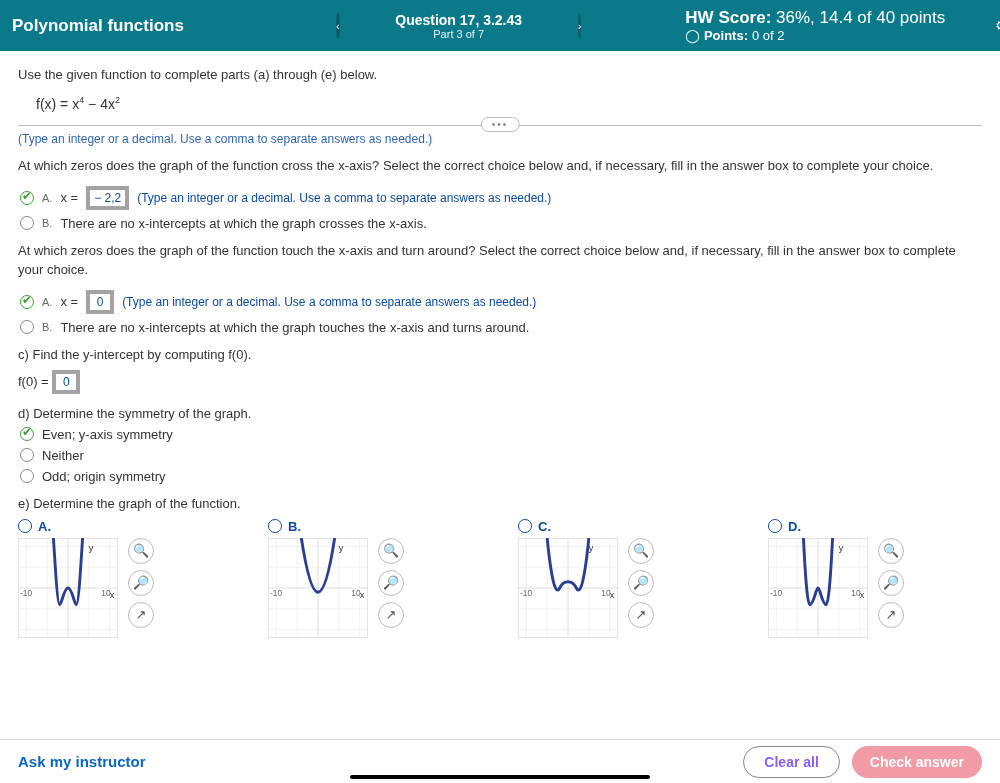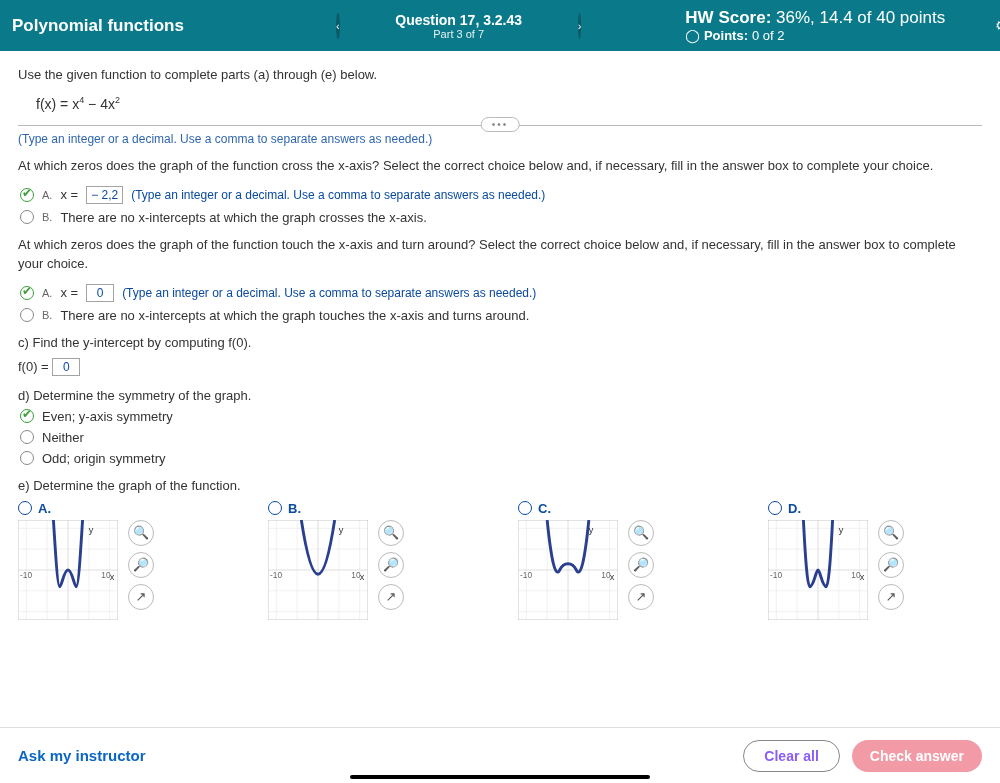--- a/index.html
+++ b/index.html
@@ -21,33 +21,33 @@
   .sup { font-size:9px; vertical-align:super;}
   .divider { border-top:1px solid #bbb; margin:14px 0 6px; position:relative;}
   .divider .ell { position:absolute; left:50%; top:-9px; transform:translateX(-50%); background:#fff; border:1px solid #bbb; border-radius:10px; padding:1px 10px; color:#888; font-size:10px; letter-spacing:2px;}
   .cutoff { color:#0a4aa0; font-size:12px; opacity:.85;}
   .qtext { margin:10px 0 10px; font-size:13px; line-height:1.5;}
   .choice-row { display:flex; align-items:center; gap:8px; margin:6px 0 6px 2px; font-size:13px;}
   .radio { width:14px; height:14px; border:1.5px solid #888; border-radius:50%; display:inline-block; position:relative;}
   .radio.correct { border-color:#3a9d3a;}
   .radio.correct::after { content:"✔"; color:#3a9d3a; font-size:12px; position:absolute; left:1px; top:-3px;}
   .opt-label { color:#666; font-size:11px;}
-  .ansbox { display:inline-block; border:1px solid #a3a3a3; padding:1px 4px; min-width:28px; color:#0a4aa0; font-size:12px; text-align:center; background:#fff;}
+  .ansbox { display:inline-block; border:4px solid #a3a3a3; padding:1px 4px; min-width:28px; color:#0a4aa0; font-size:12px; text-align:center; background:#fff;}
   .hint { color:#0a4aa0; font-size:12px;}
   .section { margin-top:12px; font-size:13px;}
   .f0 { margin:8px 0;}
   .graph-row { display:flex; gap:50px; margin-top:8px;}
   .graph-opt { width:200px;}
   .graph-opt .head { display:flex; align-items:center; gap:6px; font-weight:bold; color:#0a4aa0; font-size:13px; margin-bottom:4px;}
   .graph-opt .head .radio { border-color:#0a4aa0;}
   .graph-wrap { display:flex;}
   .tools { display:flex; flex-direction:column; gap:6px; margin-left:10px;}
   .tool-btn { width:26px; height:26px; border:1px solid #bbb; border-radius:50%; display:flex; align-items:center; justify-content:center; font-size:13px; color:#555; background:#fff; cursor:pointer;}
   svg.graph { width:100px; height:100px; display:block;}
-  .footer { position:absolute; left:0; right:0; bottom:0; height:56px; border-top:1px solid #ddd; display:flex; align-items:center; justify-content:space-between; padding:0 18px; background:#fff;}
+  .footer { position:absolute; left:0; right:0; bottom:0; height:44px; border-top:1px solid #ddd; display:flex; align-items:center; justify-content:space-between; padding:0 18px; background:#fff;}
   .ask { color:#0a66c2; font-weight:bold; font-size:15px; cursor:pointer;}
   .foot-btns { display:flex; gap:12px; align-items:center;}
   .clear-btn { border:1.5px solid #888; border-radius:20px; padding:7px 20px; font-weight:bold; color:#8b5cf6; background:#fff; cursor:pointer; font-size:14px;}
   .check-btn { border:none; border-radius:20px; padding:8px 18px; font-weight:bold; color:#fff; background:#f29aa6; cursor:pointer; font-size:14px;}
   .homebar { position:absolute; bottom:4px; left:50%; transform:translateX(-50%); width:300px; height:4px; background:#000; border-radius:3px;}
 </style>
 </head>
 <body>
 
 <div class="header">

